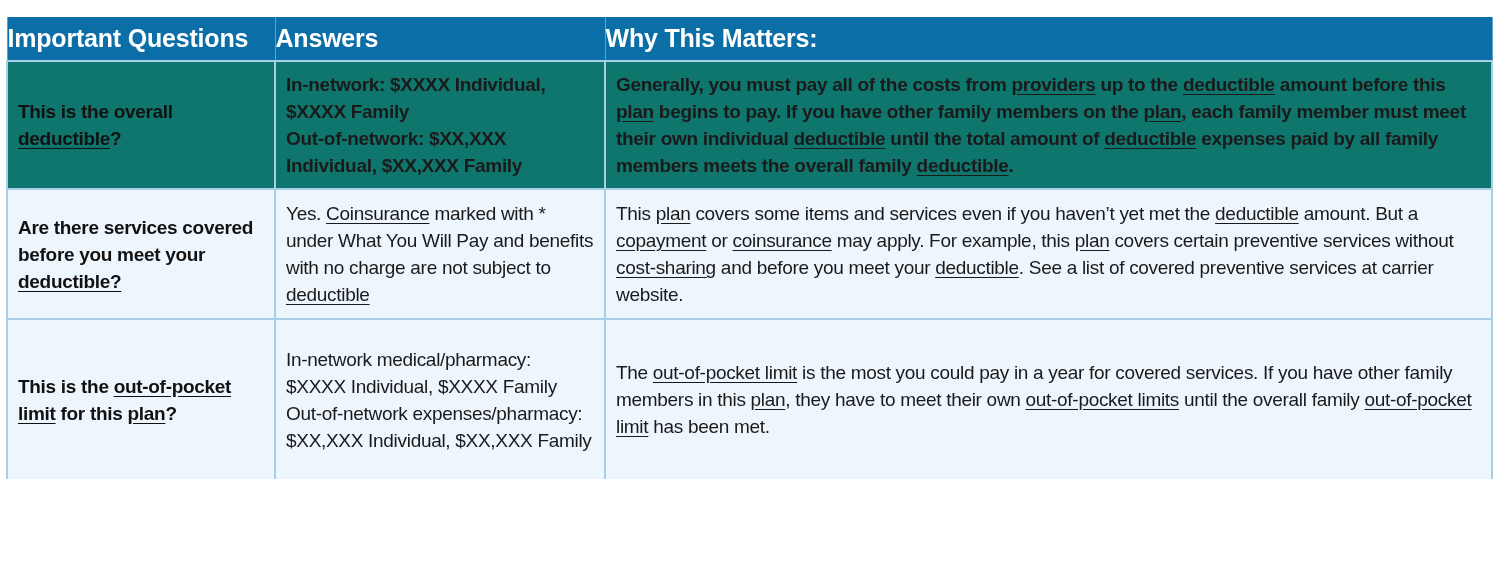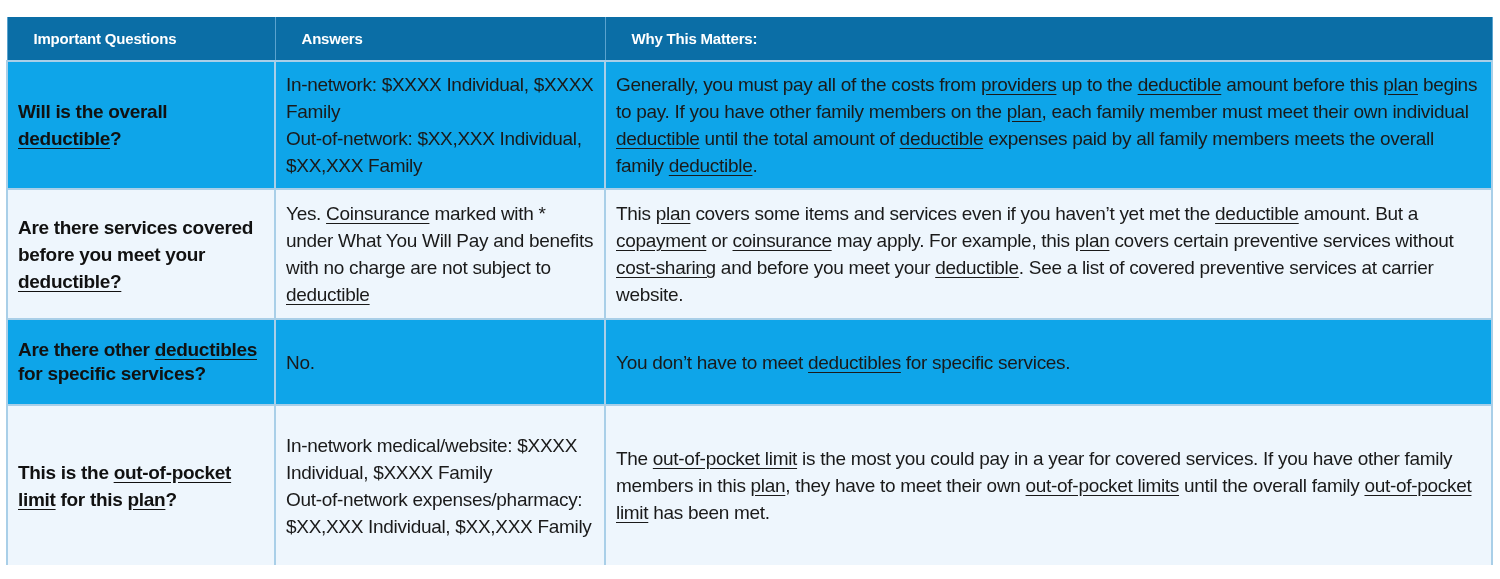--- a/index.html
+++ b/index.html
@@ -4,26 +4,26 @@
   <style>
     html, body { margin: 0; padding: 0; background: #ffffff; }
     body { width: 1500px; height: 579px; overflow: hidden; position: relative;
            font-family: "Liberation Sans", sans-serif; color: #1a1a1a; }
     .sbc-table { position: absolute; left: 6px; top: 17px; width: 1485px;
                  border-collapse: collapse; table-layout: fixed; }
     .sbc-table col.c1 { width: 268px; }
     .sbc-table col.c2 { width: 330px; }
     .sbc-table col.c3 { width: 887px; }
     .sbc-table th { background: #0b6ea6; color: #ffffff; font-weight: bold;
-                    font-size: 15px; text-align: left; padding: 0 26px; height: 43px;
+                    font-size: 25px; text-align: left; padding: 0 0; height: 43px;
                     border-left: 1px solid #5aa3cf; border-right: 1px solid #5aa3cf; letter-spacing: -0.2px; }
     .sbc-table td { border: 2px solid #a9cfe8; vertical-align: middle;
                     padding: 4px 10px; font-size: 19px; line-height: 27px; letter-spacing: -0.3px; }
     .sbc-table tr.shaded td { background: #eef6fd; }
-    .sbc-table tr.white td { background: #0ea5e9; }
+    .sbc-table tr.white td { background: #0f766e; font-weight: bold; }
     .sbc-table tr.last td { border-bottom: none; }
     .q { font-weight: bold; color: #111; letter-spacing: -0.1px; }
     .u { text-decoration: underline; text-underline-offset: 3px; }
     .ans p { margin: 0; }
     .ans p + p { }
   </style>
 </head>
 <body>
 
 <table class="sbc-table">
@@ -36,21 +36,21 @@
     <tr>
       <th>Important Questions</th>
       <th>Answers</th>
       <th>Why This Matters:</th>
     </tr>
   </thead>
   <tbody>
 
     <tr class="white" style="height:128px">
       <td class="q">
-        <span>Will is the overall </span><span class="u">deductible</span><span>?</span>
+        <span>This is the overall </span><span class="u">deductible</span><span>?</span>
       </td>
       <td class="ans">
         <p>In-network: $XXXX Individual, $XXXX Family</p>
         <p>Out-of-network: $XX,XXX Individual, $XX,XXX Family</p>
       </td>
       <td>
         <span>Generally, you must pay all of the costs from </span><span class="u">providers</span><span> up to the </span><span class="u">deductible</span><span> amount before this </span><span class="u">plan</span><span> begins to pay. If you have other family members on the </span><span class="u">plan</span><span>, each family member must meet their own individual </span><span class="u">deductible</span><span> until the total amount of </span><span class="u">deductible</span><span> expenses paid by all family members meets the overall family </span><span class="u">deductible</span><span>.</span>
       </td>
     </tr>
 
@@ -59,36 +59,27 @@
         <span>Are there services covered before you meet your </span><span class="u">deductible?</span>
       </td>
       <td class="ans">
         <span>Yes. </span><span class="u">Coinsurance</span><span> marked with * under What You Will Pay and benefits with no charge are not subject to </span><span class="u">deductible</span>
       </td>
       <td>
         <span>This </span><span class="u">plan</span><span> covers some items and services even if you haven’t yet met the </span><span class="u">deductible</span><span> amount. But a </span><span class="u">copayment</span><span> or </span><span class="u">coinsurance</span><span> may apply. For example, this </span><span class="u">plan</span><span> covers certain preventive services without </span><span class="u">cost-sharing</span><span> and before you meet your </span><span class="u">deductible</span><span>. See a list of covered preventive services at carrier website.</span>
       </td>
     </tr>
 
-    <tr class="white" style="height:86px">
-      <td class="q" style="line-height:24px">
-        <span>Are there other </span><span class="u">deductibles</span><span> for specific services?</span>
-      </td>
-      <td class="ans">No.</td>
-      <td>
-        <span>You don’t have to meet </span><span class="u">deductibles</span><span> for specific services.</span>
-      </td>
-    </tr>
 
     <tr class="shaded last" style="height:160px">
       <td class="q">
         <span>This is the </span><span class="u">out-of-pocket limit</span><span> for this </span><span class="u">plan</span><span>?</span>
       </td>
       <td class="ans">
-        <p>In-network medical/website: $XXXX Individual, $XXXX Family</p>
+        <p>In-network medical/pharmacy: $XXXX Individual, $XXXX Family</p>
         <p>Out-of-network expenses/pharmacy: $XX,XXX Individual, $XX,XXX Family</p>
       </td>
       <td>
         <span>The </span><span class="u">out-of-pocket limit</span><span> is the most you could pay in a year for covered services. If you have other family members in this </span><span class="u">plan</span><span>, they have to meet their own </span><span class="u">out-of-pocket limits</span><span> until the overall family </span><span class="u">out-of-pocket limit</span><span> has been met.</span>
       </td>
     </tr>
   </tbody>
 </table>
 
 </body></html>

